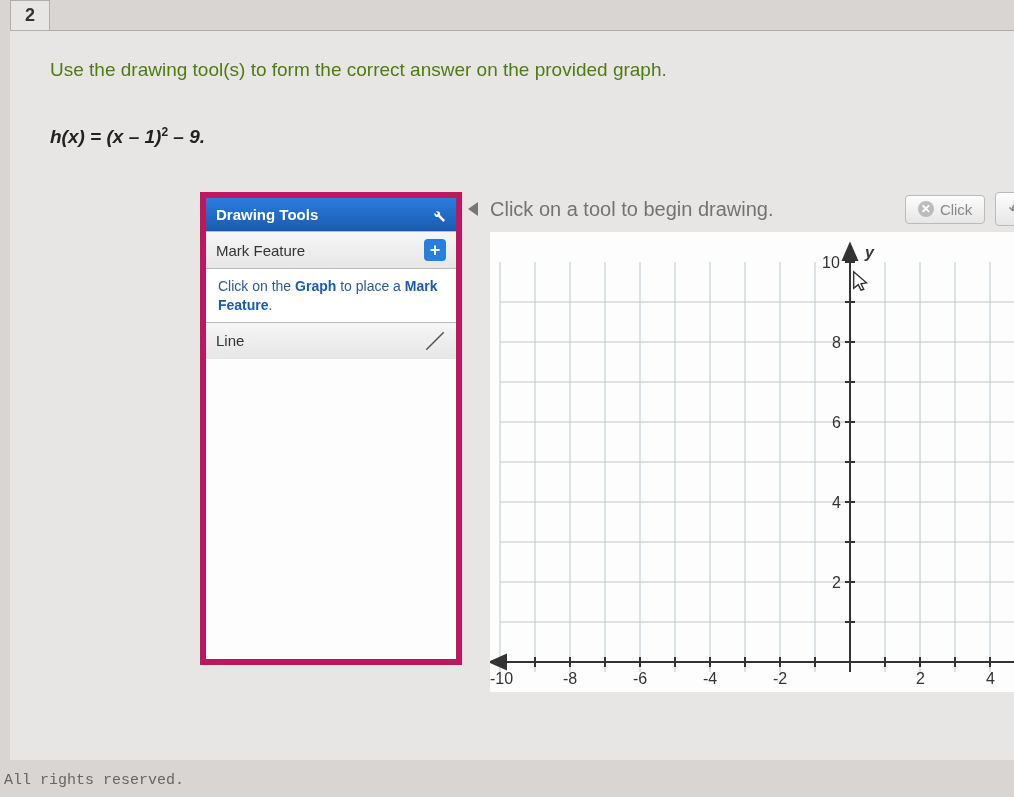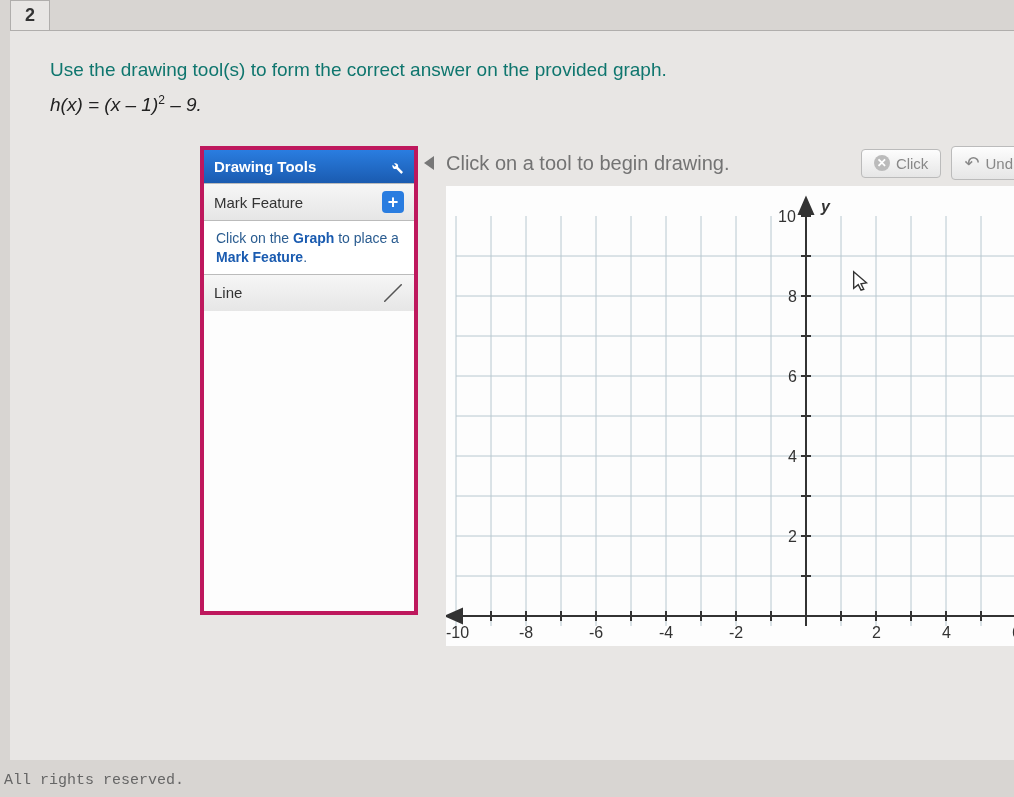--- a/index.html
+++ b/index.html
@@ -23,32 +23,32 @@
     color: #333;
   }
   .content {
     position: absolute;
     top: 30px; left: 10px; right: 0;
     padding: 28px 0 0 40px;
     background: #e8e6e4;
     border-top: 1px solid #b0aeac;
     height: 730px;
   }
-  .instr1 { font-size: 19px; color: #0f766e; margin-bottom: 12px; }
+  .instr1 { font-size: 19px; color: #4d7c0f; margin-bottom: 44px; }
   .instr2 { font-size: 19px; color: #222; margin-bottom: 24px; }
-  .fn { font-size: 19px; color: #222; font-style: italic; margin-bottom: 30px; }
+  .fn { font-size: 19px; color: #222; font-style: italic; margin-bottom: 44px; font-weight: bold; }
   .fn .sup { font-size: 12px; vertical-align: super; font-style: normal;}
   .workspace {
     display: flex;
     margin-left: 150px;
     align-items: flex-start;
   }
   .tools-panel {
-    width: 218px;
-    border: 4px solid #be185d;
+    width: 262px;
+    border: 6px solid #be185d;
     background: #fff;
     font-size: 15px;
   }
   .tools-header {
     background: linear-gradient(#2a7de0, #1a5bb0);
     color: #fff;
     font-weight: bold;
     padding: 8px 10px;
     display: flex;
     justify-content: space-between;

